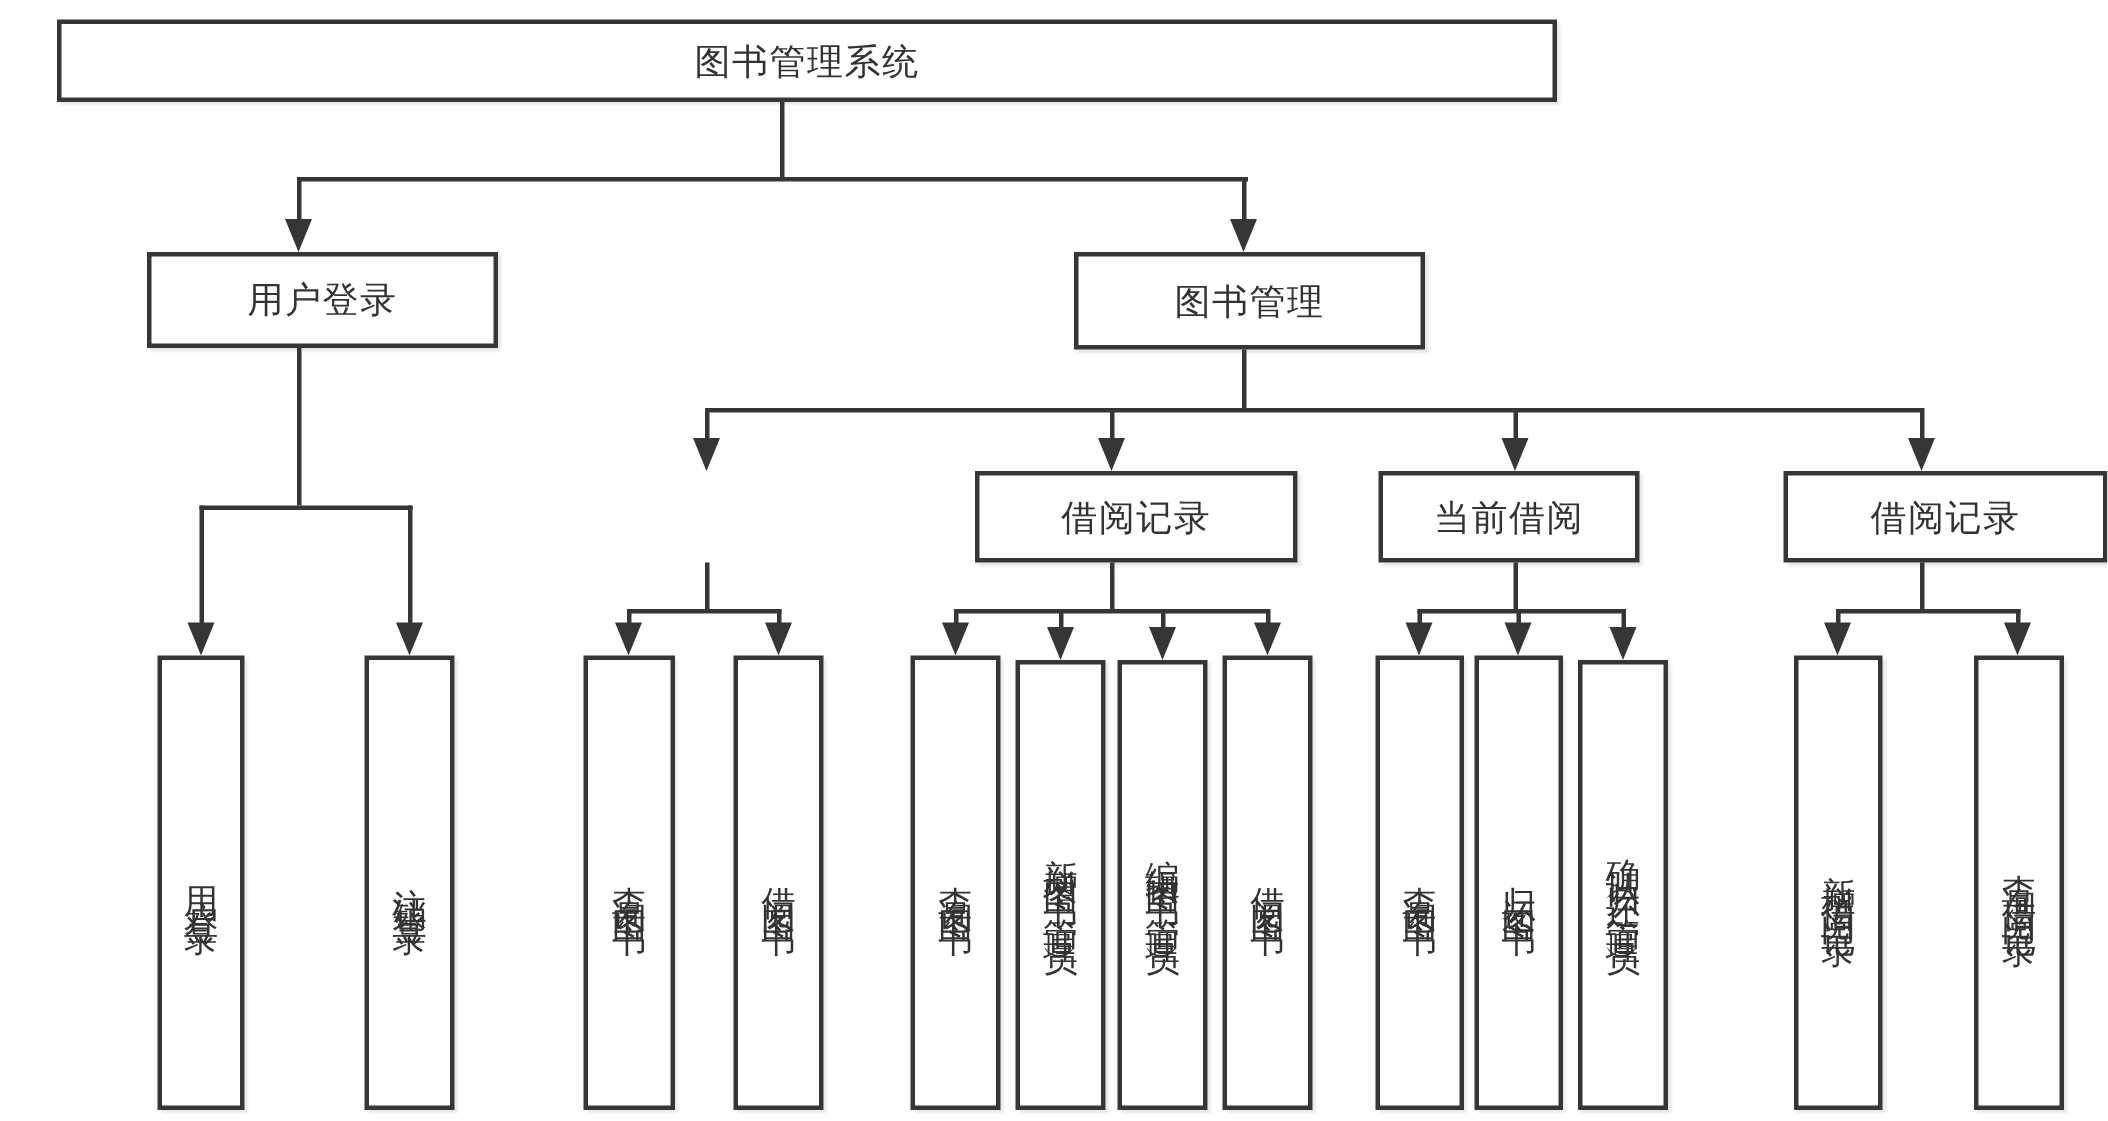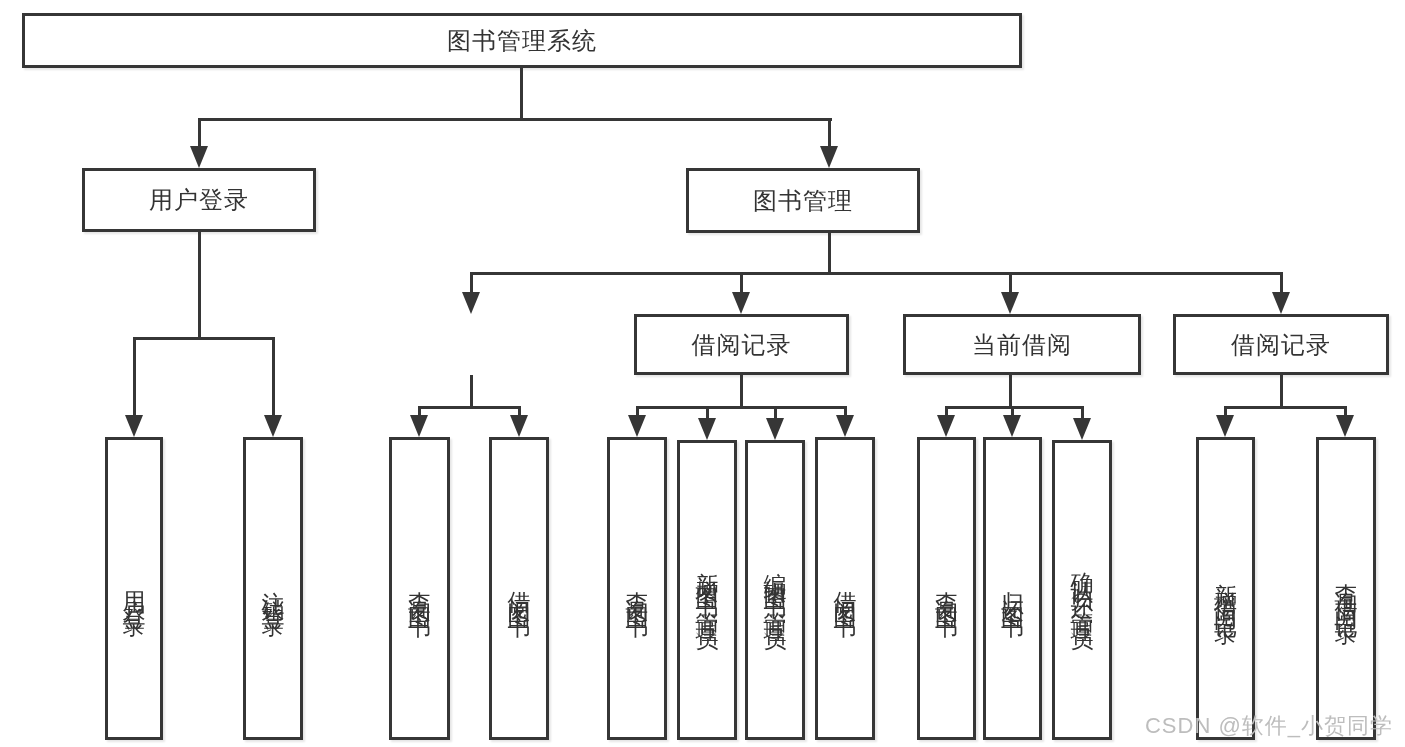--- a/index.html
+++ b/index.html
@@ -20,20 +20,21 @@
   .box{
     position:absolute;
     background:var(--boxbg);
     border:3px solid var(--line);
     display:flex; align-items:center; justify-content:center;
     color:var(--text);
     font-size:24px;
     letter-spacing:1px;
     box-shadow:2px 2px 2px rgba(0,0,0,0.10);
     white-space:nowrap;
+    margin-left:16px;
   }
   .vbox{
     position:absolute;
     background:var(--boxbg);
     border:3px solid var(--line);
     display:flex; align-items:center; justify-content:center;
     color:var(--text);
     box-shadow:2px 2px 2px rgba(0,0,0,0.10);
   }
   .vbox .vtext{
@@ -67,28 +68,28 @@
 
 <div id="canvas">
 
   <div class="box" style="left:22px; top:13px; width:1000px; height:55px;">
     <span>图书管理系统</span>
   </div>
 
   <div class="box" style="left:82px; top:168px; width:234px; height:64px;">
     <span>用户登录</span>
   </div>
-  <div class="box" style="left:686px; top:168px; width:234px; height:65px;">
+  <div class="box" style="left:700px; top:168px; width:234px; height:65px;">
     <span>图书管理</span>
   </div>
 
   <div class="box" style="left:634px; top:314px; width:215px; height:61px;">
     <span>借阅记录</span>
   </div>
-  <div class="box" style="left:903px; top:314px; width:238px; height:61px;">
+  <div class="box" style="left:903px; top:314px; width:174px; height:61px;">
     <span>当前借阅</span>
   </div>
   <div class="box" style="left:1173px; top:314px; width:216px; height:61px;">
     <span>借阅记录</span>
   </div>
 
   <div class="vbox" style="left:105px; top:437px; width:58px; height:303px;">
     <span class="vtext">用户登录</span>
   </div>
   <div class="vbox" style="left:243px; top:437px; width:60px; height:303px;">
@@ -184,15 +185,14 @@
   <div class="vline" style="left:1081px; top:406px; height:12px;"></div>
   <div class="arrow" style="left:1073px; top:418px;"></div>
 
   <div class="vline" style="left:1280px; top:375px; height:31px;"></div>
   <div class="hline" style="left:1224px; top:406px; width:123px;"></div>
   <div class="vline" style="left:1224px; top:406px; height:12px;"></div>
   <div class="arrow" style="left:1216px; top:415px;"></div>
   <div class="vline" style="left:1344px; top:406px; height:12px;"></div>
   <div class="arrow" style="left:1336px; top:415px;"></div>
 
-  <div class="watermark">CSDN @软件_小贺同学</div>
 
 </div>
 
 </body></html>

